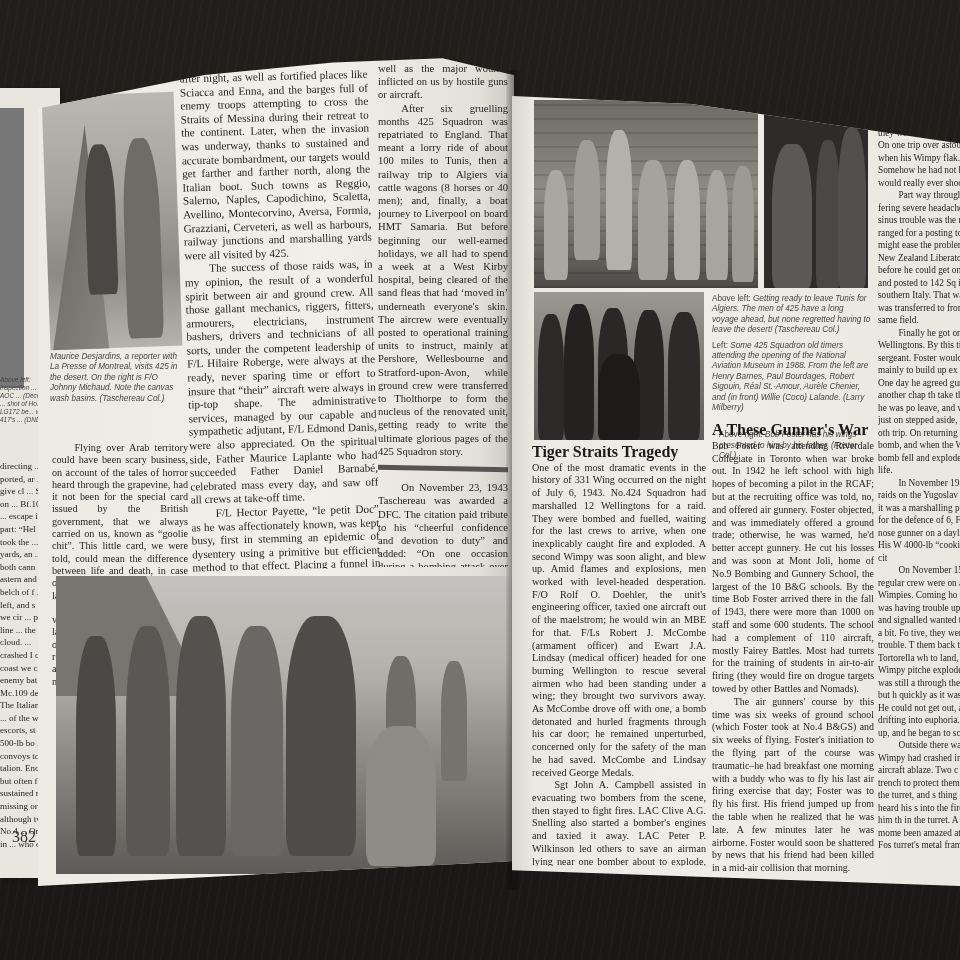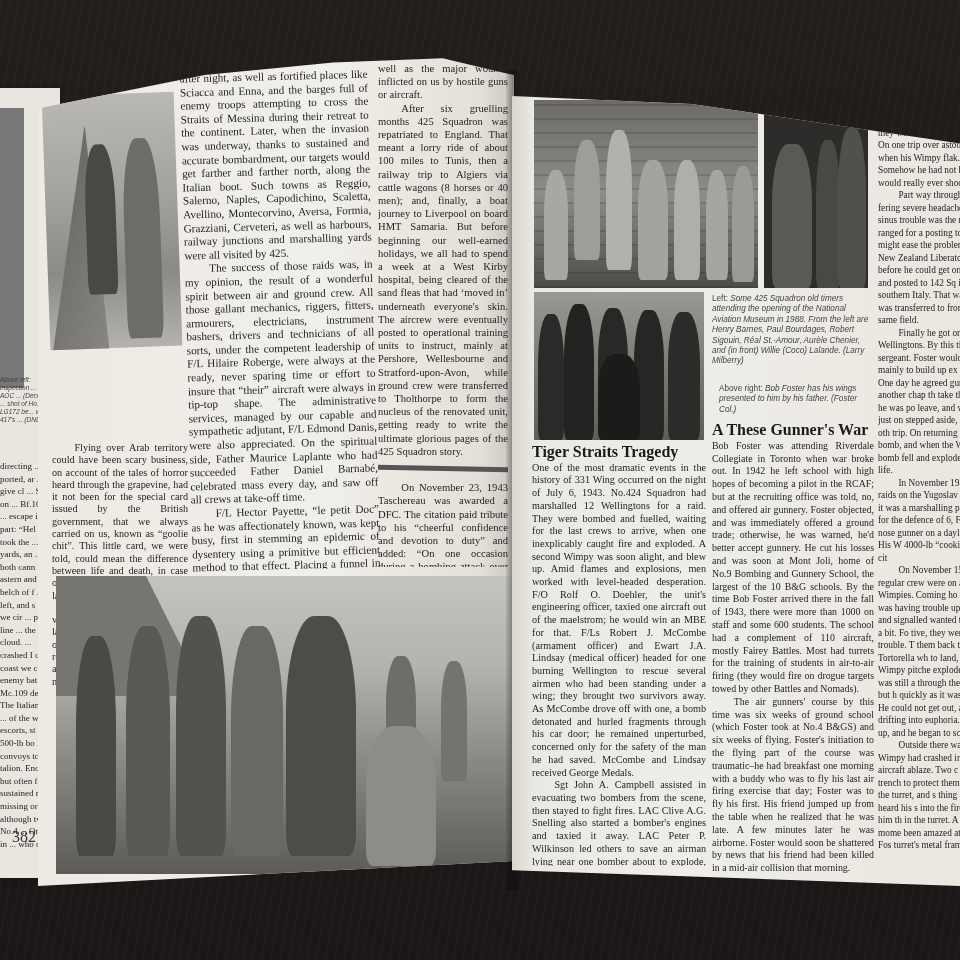--- a/index.html
+++ b/index.html
@@ -45,20 +45,21 @@
   <div class="pnum" style="left:12px;top:740px;">382</div>
 </div>
 
 <div class="page page-left">
 
   <div class="photo" style="left:8px;top:44px;width:132px;height:254px;background:linear-gradient(180deg,#b9b8b3 0%,#a3a29c 40%,#8c8a85 70%,#b5b3ad 100%);transform:rotate(-2deg);">
     <div style="position:absolute;left:0;top:30px;width:60px;height:240px;background:linear-gradient(110deg,#5f5d58,#8a8883);clip-path:polygon(0 100%,70% 0,100% 100%);"></div>
     <div class="figure" style="left:40px;top:50px;width:30px;height:150px;background:#4a4844;"></div>
     <div class="figure" style="left:78px;top:45px;width:36px;height:200px;background:#6e6c67;"></div>
   </div>
+  <div class="sans" style="position:absolute;left:12px;top:302px;width:128px;">Maurice Desjardins, a reporter with La Presse of Montreal, visits 425 in the desert. On the right is F/O Johnny Michaud. Note the canvas wash basins. (Taschereau Col.)</div>
 
   <div class="col" style="left:14px;top:392px;width:136px;font-size:10.2px;line-height:12.3px;">
     <p class="ind">Flying over Arab territory could have been scary business, on account of the tales of horror heard through the grapevine, had it not been for the special card issued by the British government, that we always carried on us, known as “goolie chit”. This little card, we were told, could mean the difference between life and death, in case of a forced landing in that hostile land.</p>
     <p class="ind">Our military objectives varied with the advance of our land forces. Before the invasion of Sicily on July 9, we were restricted to attacking the airfields of Catania and Gerbini, night</p>
   </div>
 
   <div class="col" style="left:148px;top:20px;width:188px;height:500px;overflow:hidden;transform:rotate(-1.5deg);">
     <p>after night, as well as fortified places like Sciacca and Enna, and the barges full of enemy troops attempting to cross the Straits of Messina during their retreat to the continent. Later, when the invasion was underway, thanks to sustained and accurate bombardment, our targets would get farther and farther north, along the Italian boot. Such towns as Reggio, Salerno, Naples, Capodichino, Scaletta, Avellino, Montecorvino, Aversa, Formia, Grazziani, Cerveteri, as well as harbours, railway junctions and marshalling yards were all visited by 425.</p>
     <p class="ind">The success of those raids was, in my opinion, the result of a wonderful spirit between air and ground crew. All those gallant mechanics, riggers, fitters, armourers, electricians, instrument bashers, drivers and technicians of all sorts, under the competent leadership of F/L Hilaire Roberge, were always at the ready, never sparing time or effort to insure that “their” aircraft were always in tip-top shape. The administrative services, managed by our capable and sympathetic adjutant, F/L Edmond Danis, were also appreciated. On the spiritual side, Father Maurice Laplante who had succeeded Father Daniel Barnabé, celebrated mass every day, and saw off all crews at take-off time.</p>
     <p class="ind">F/L Hector Payette, “le petit Doc” as he was affectionately known, was kept busy, first in stemming an epidemic of dysentery using a primitive but efficient method to that effect. Placing a funnel in the mouth of an outstretched patient, he would pour some castor oil down the unfortunate airman's throat thus preventing the bad taste and assuring quick relief. He was also responsible for keeping malaria at bay by making us swallow a quinine tablet every day, along with a sizeable lump of raw salt. Of course, he also had to treat quite a number for sun stroke. Finally, he looked after the minor injuries sustained by one and all, as</p>
@@ -110,20 +111,21 @@
   <div class="photo" style="left:22px;top:196px;width:170px;height:148px;background:linear-gradient(180deg,#9a9893,#5f5d59);" title="Six 425 Squadron old timers in blazers, one seated in front">
     <div class="figure" style="left:4px;top:22px;width:26px;height:126px;background:#2c2a28;"></div>
     <div class="figure" style="left:30px;top:12px;width:30px;height:136px;background:#242220;"></div>
     <div class="figure" style="left:64px;top:16px;width:30px;height:132px;background:#2a2826;"></div>
     <div class="figure" style="left:100px;top:18px;width:30px;height:130px;background:#282624;"></div>
     <div class="figure" style="left:134px;top:20px;width:32px;height:128px;background:#2d2b29;"></div>
     <div class="figure" style="left:64px;top:62px;width:42px;height:86px;background:#1d1b1a;"></div>
   </div>
 
   <div class="sans" style="position:absolute;left:200px;top:198px;width:160px;">
+    <p style="margin:0 0 5px 0;"><span class="lbl">Above left:</span> <span>Getting ready to leave Tunis for Algiers. The men of 425 have a long voyage ahead, but none regretted having to leave the desert! (Taschereau Col.)</span></p>
     <p style="margin:0 0 17px 0;"><span class="lbl">Left:</span> <span>Some 425 Squadron old timers attending the opening of the National Aviation Museum in 1988. From the left are Henry Barnes, Paul Bourdages, Robert Sigouin, Réal St.-Amour, Aurèle Chenier, and (in front) Willie (Coco) Lalande. (Larry Milberry)</span></p>
     <p style="margin:7px;"><span class="lbl">Above right:</span> <span>Bob Foster has his wings presented to him by his father. (Foster Col.)</span></p>
   </div>
 
   <div class="col" style="left:20px;top:350px;width:174px;height:420px;overflow:hidden;font-size:10.2px;line-height:12.7px;">
     <h2>Tiger Straits Tragedy</h2>
     <p>One of the most dramatic events in the history of 331 Wing occurred on the night of July 6, 1943. No.424 Squadron had marshalled 12 Wellingtons for a raid. They were bombed and fuelled, waiting for the last crews to arrive, when one inexplicably caught fire and exploded. A second Wimpy was soon alight, and blew up. Amid flames and explosions, men worked with level-headed desperation. F/O Rolf O. Doehler, the unit's engineering officer, taxied one aircraft out of the maelstrom; he would win an MBE for that. F/Ls Robert J. McCombe (armament officer) and Ewart J.A. Lindsay (medical officer) headed for one burning Wellington to rescue several airmen who had been standing under a wing; they brought two survivors away. As McCombe drove off with one, a bomb detonated and hurled fragments through his car door; he remained unperturbed, concerned only for the safety of the man he had saved. McCombe and Lindsay received George Medals.</p>
     <p class="ind">Sgt John A. Campbell assisted in evacuating two bombers from the scene, then stayed to fight fires. LAC Clive A.G. Snelling also started a bomber's engines and taxied it away. LAC Peter P. Wilkinson led others to save an airman lying near one bomber about to explode, and whisked him away even as the second Wellington blew. These airmen all received BEMs. At the end of 2 1/2 hours, all fires were out. Three men were dead and two seriously injured; but the courage and dedication of many had kept casualties to a minimum.</p>
   </div>
 

